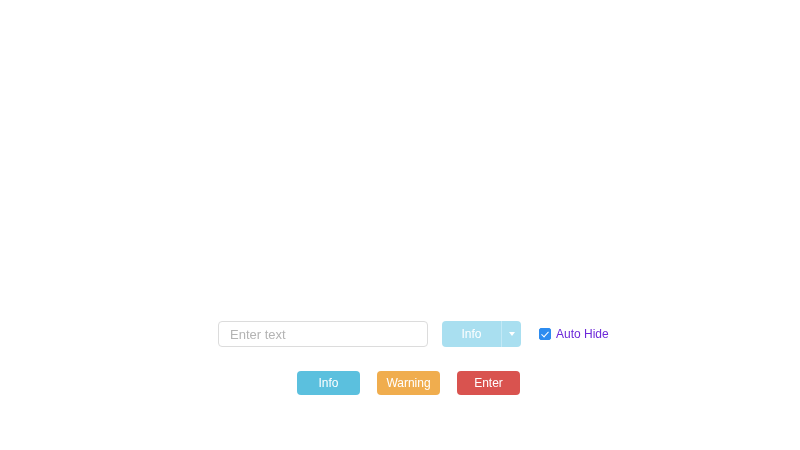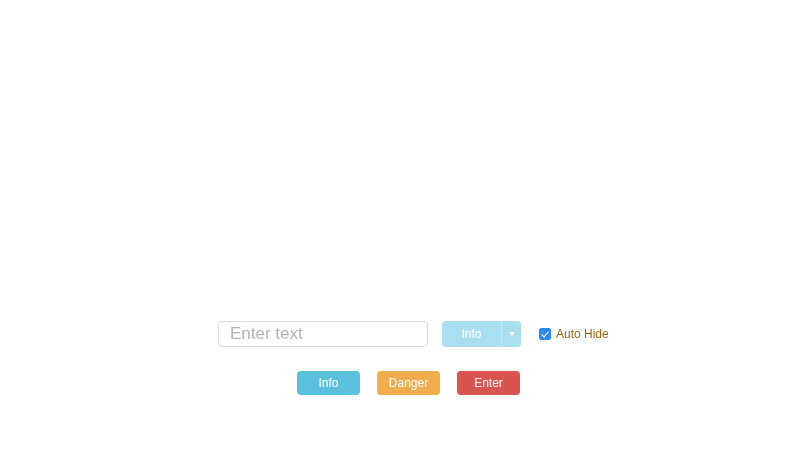--- a/index.html
+++ b/index.html
@@ -43,21 +43,21 @@
 
   .text-input {
     width: 186px;
     height: 24px;
     box-sizing: content-box;
     padding: 0 11px;
     border: 1px solid #dcdcdc;
     border-radius: 4px;
     background: #ffffff;
     font-family: "Liberation Sans", sans-serif;
-    font-size: 17px;
+    font-size: 13px;
     color: #333333;
     outline: none;
   }
   .text-input::placeholder {
     color: #b4b4b4;
     opacity: 1;
   }
 
   
   .split-group {
@@ -126,21 +126,21 @@
     top: 0.5px;
     width: 3px;
     height: 6px;
     border: solid #ffffff;
     border-width: 0 1.6px 1.6px 0;
     transform: rotate(43deg);
   }
   .check-label {
     margin-left: 5px;
     font-size: 12px;
-    color: #a16207;
+    color: #6d28d9;
     font-family: "Liberation Sans", sans-serif;
     cursor: pointer;
     white-space: nowrap;
   }
 
   
   .row-bottom {
     display: flex;
     align-items: center;
     justify-content: flex-start;
@@ -189,21 +189,21 @@
       </label>
 
     </div>
 
     <div class="row-bottom">
 
       <button class="action-btn" style="background:#5bc0de">Info</button>
 
       <span class="btn-gap"></span>
 
-      <button class="action-btn" style="background:#f0ad4e">Danger</button>
+      <button class="action-btn" style="background:#f0ad4e">Warning</button>
 
       <span class="btn-gap"></span>
 
       <button class="action-btn" style="background:#d9534f">Enter</button>
 
     </div>
 
   </div>
 </div>
 

